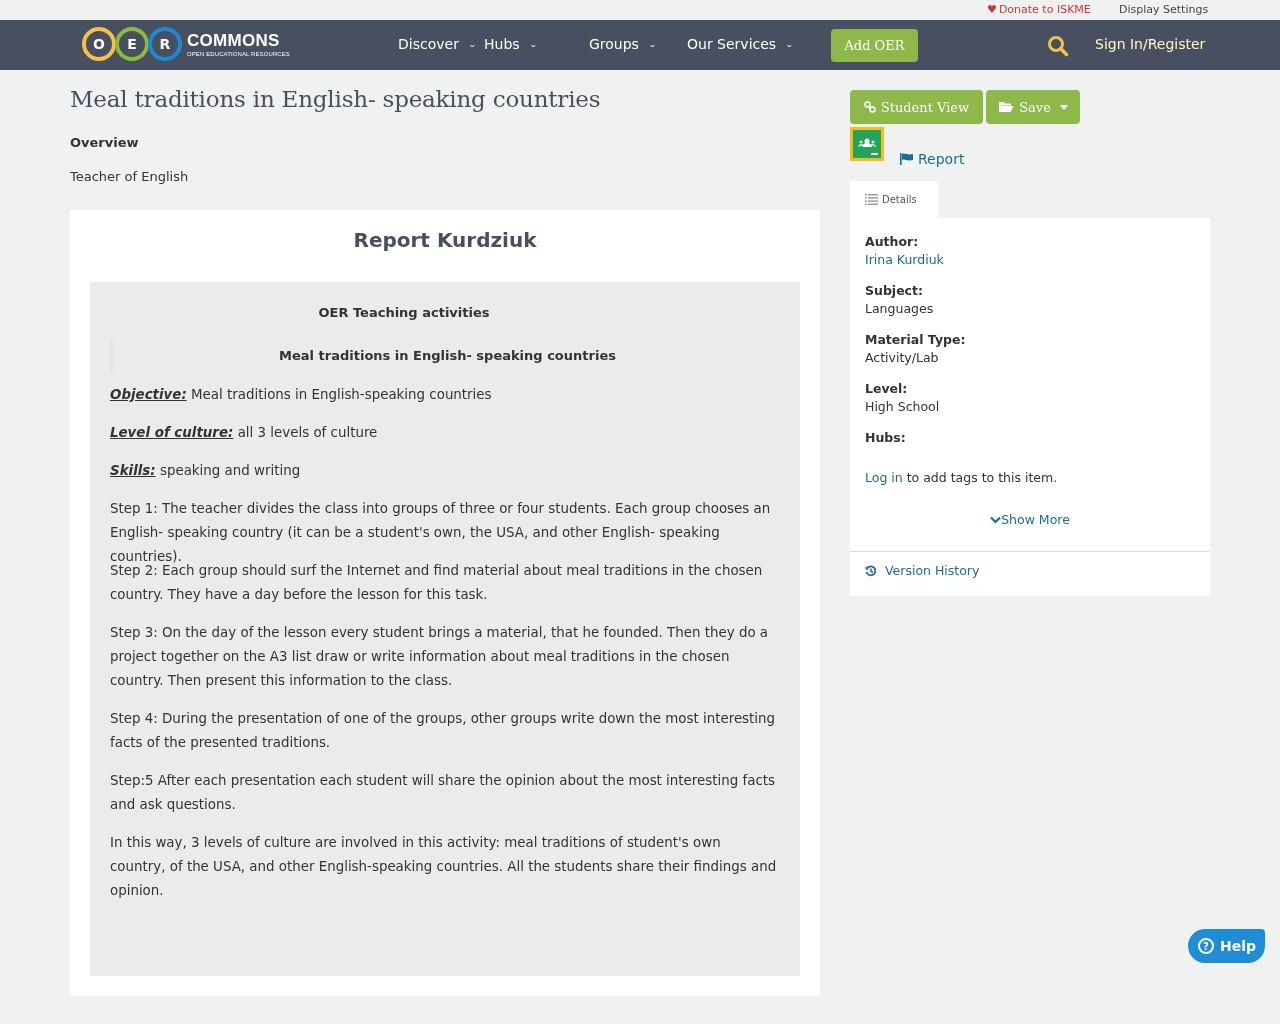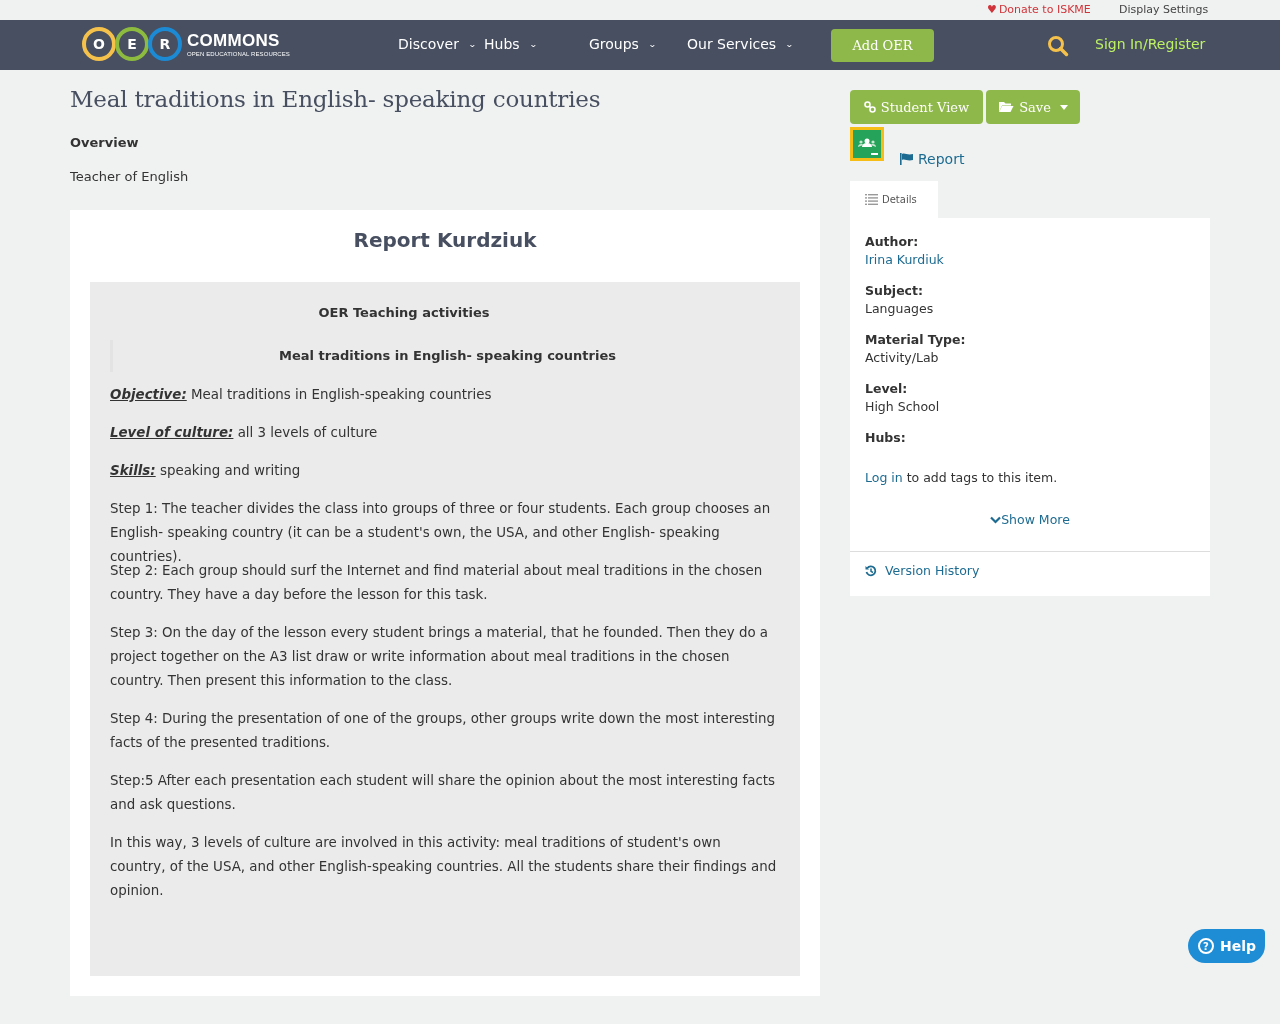--- a/index.html
+++ b/index.html
@@ -18,23 +18,23 @@
   .logo .circle { width: 34px; height: 34px; border-radius: 50%; border: 4px solid; background: #474f60; color: #fff; font-weight: bold; font-size: 14px; display: flex; align-items: center; justify-content: center; margin-right: -1px; font-family: "DejaVu Sans", sans-serif; }
   .logo .c1 { border-color: #f5c14b; }
   .logo .c2 { border-color: #8cbb3f; }
   .logo .c3 { border-color: #1c8ad4; }
   .logo .wordmark { margin-left: 6px; color: #fff; line-height: 1; }
   .logo .wordmark .big { font-size: 17px; font-weight: bold; letter-spacing: 0.3px; font-family: Liberation Sans, sans-serif; }
   .logo .wordmark .small { font-size: 6px; letter-spacing: 0.1px; margin-top: 2px; font-family: "Liberation Sans", sans-serif; }
 
   .nav-item { position: absolute; top: 16px; color: #fff; font-size: 14px; display: flex; align-items: center; cursor: pointer; }
   .nav-item .chev { font-size: 8px; margin-left: 10px; display: inline-block; transform: scaleX(1.3); }
-  .add-oer { position: absolute; left: 831px; top: 9px; width: 103px; height: 33px; background: #8fb84a; color: #fff; border-radius: 4px; font-family: "DejaVu Serif", serif; font-size: 13px; display: flex; align-items: center; justify-content: center; }
+  .add-oer { position: absolute; left: 831px; top: 9px; width: 87px; height: 33px; background: #8fb84a; color: #fff; border-radius: 4px; font-family: "DejaVu Serif", serif; font-size: 13px; display: flex; align-items: center; justify-content: center; }
   .search-icon { position: absolute; left: 1047px; top: 15px; width: 22px; height: 22px; }
-  .signin { position: absolute; left: 1095px; top: 16px; color: #bef264; font-size: 14px; }
+  .signin { position: absolute; left: 1095px; top: 16px; color: #fef9c3; font-size: 14px; }
 
   
   .page-title { position: absolute; left: 70px; top: 86px; font-family: "DejaVu Serif", serif; font-size: 23px; color: #474f60; font-weight: normal; letter-spacing: -0.2px; }
   .overview-label { position: absolute; left: 70px; top: 135px; font-size: 13px; font-weight: bold; color: #333; }
   .overview-text { position: absolute; left: 70px; top: 169px; font-size: 13px; color: #333; }
 
   .content-card { position: absolute; left: 70px; top: 210px; width: 750px; height: 786px; background: #fff; }
   .author-heading { position: absolute; left: 0; top: 18px; width: 750px; text-align: center; font-size: 20px; font-weight: bold; color: #474f60; }
   .inner-box { position: absolute; left: 20px; top: 72px; width: 710px; height: 694px; background: #ebebeb; }
   .inner-box .sec-title { position: absolute; top: 23px; left: 0; width: 628px; text-align: center; font-size: 13px; font-weight: bold; color: #333; }

